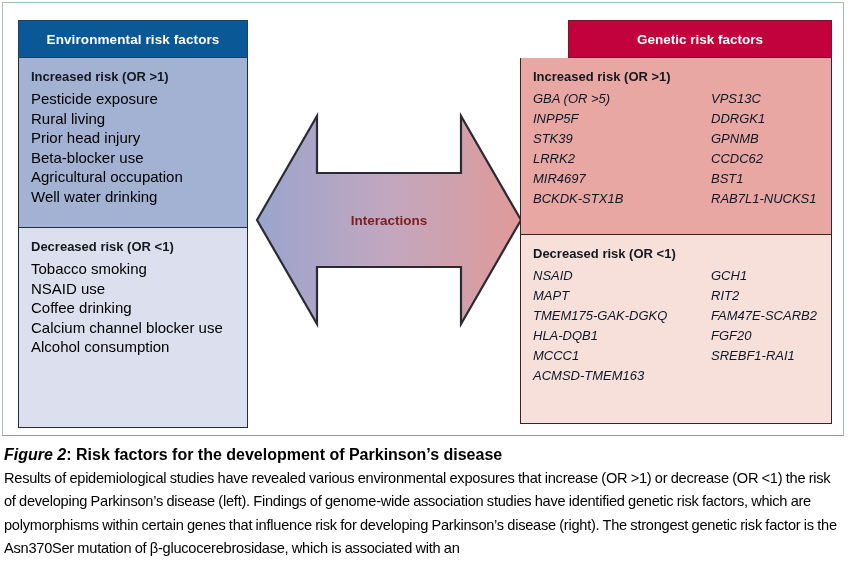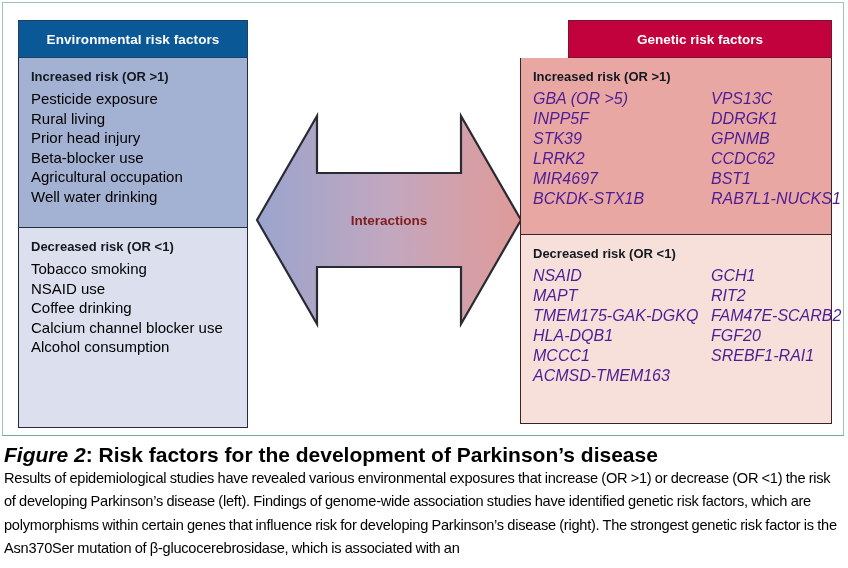--- a/index.html
+++ b/index.html
@@ -125,23 +125,23 @@
     border-top: none;
     box-sizing: border-box;
     padding: 9px 0 0 12px;
   }
   .gene-grid {
     display: grid;
     grid-template-columns: 178px auto;
     column-gap: 0px;
   }
   .gene {
-    font-size: 16px;
+    font-size: 13px;
     font-style: italic;
-    color: #4c1d95;
+    color: #0f172a;
     line-height: 20px;
     white-space: nowrap;
   }
 
   
   .arrow-wrap {
     position: absolute;
     left: 255px;
     top: 112px;
     width: 268px;
@@ -166,21 +166,21 @@
   
   .caption {
     position: absolute;
     left: 4px;
     top: 444px;
     width: 840px;
     height: 120px;
     overflow: hidden;
   }
   .caption-title {
-    font-size: 21px;
+    font-size: 16px;
     font-weight: bold;
     color: #000000;
     line-height: 22px;
     margin: 0 0 1px 0;
     white-space: nowrap;
   }
   .caption-title .fig-word { font-style: italic; }
   .caption-body {
     font-size: 14.6px;
     color: #000000;

